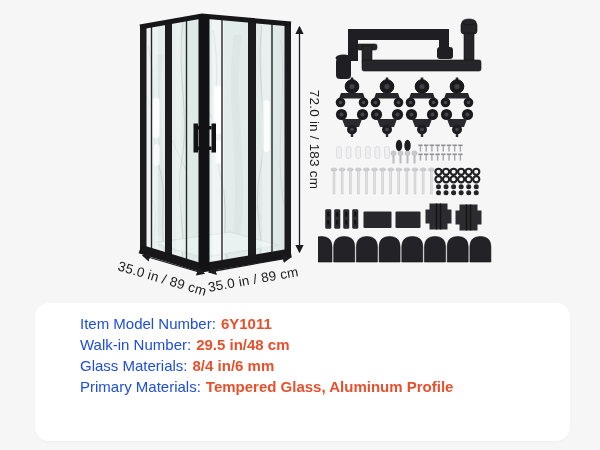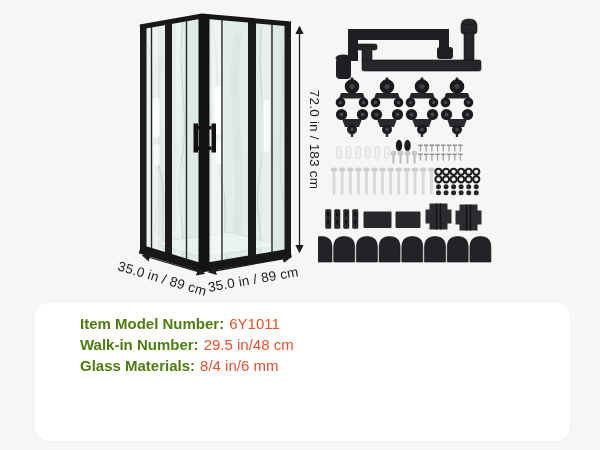--- a/index.html
+++ b/index.html
@@ -11,22 +11,22 @@
   #enclosure-svg{left:0;top:0;}
   #hardware-svg{left:318px;top:8px;}
   .dim-line{stroke:#1c1c1e;stroke-width:1.3;fill:none;}
   .dim-text{fill:#1b1b1d;font-size:13.5px;letter-spacing:.2px;font-family:"Liberation Sans",sans-serif;}
   .spec-box{
     position:absolute;left:35px;top:303px;width:535px;height:138px;
     background:#ffffff;border-radius:14px;box-sizing:border-box;
     padding:10px 20px 0 45px;box-shadow:0 1px 3px rgba(0,0,0,0.03);
   }
   .spec-row{font-size:15px;line-height:21px;white-space:nowrap;}
-  .spec-label{color:#4d7c0f;font-weight:700;margin-right:5px;margin-top:20px;}
-  .spec-value{color:#E8502C;font-weight:400;}
+  .spec-label{color:#1d4ed8;font-weight:400;margin-right:5px;margin-top:20px;}
+  .spec-value{color:#E8502C;font-weight:700;}
 </style>
 </head>
 <body>
 
 <div class="canvas">
 
   <svg id="enclosure-svg" width="330" height="300" viewBox="0 0 330 300">
     <defs>
       <linearGradient id="faceL" x1="0" y1="0" x2="1" y2="0">
         <stop offset="0" stop-color="#edf0f0"></stop>
@@ -303,15 +303,18 @@
   <div class="spec-box">
     <div class="spec-row">
       <span class="spec-label">Item Model Number:</span><span class="spec-value">6Y1011</span>
     </div>
     <div class="spec-row">
       <span class="spec-label">Walk-in Number:</span><span class="spec-value">29.5 in/48 cm</span>
     </div>
     <div class="spec-row">
       <span class="spec-label">Glass Materials:</span><span class="spec-value">8/4 in/6 mm</span>
     </div>
+    <div class="spec-row">
+      <span class="spec-label">Primary Materials:</span><span class="spec-value">Tempered Glass, Aluminum Profile</span>
+    </div>
   </div>
 
 </div>
 
 </body></html>

